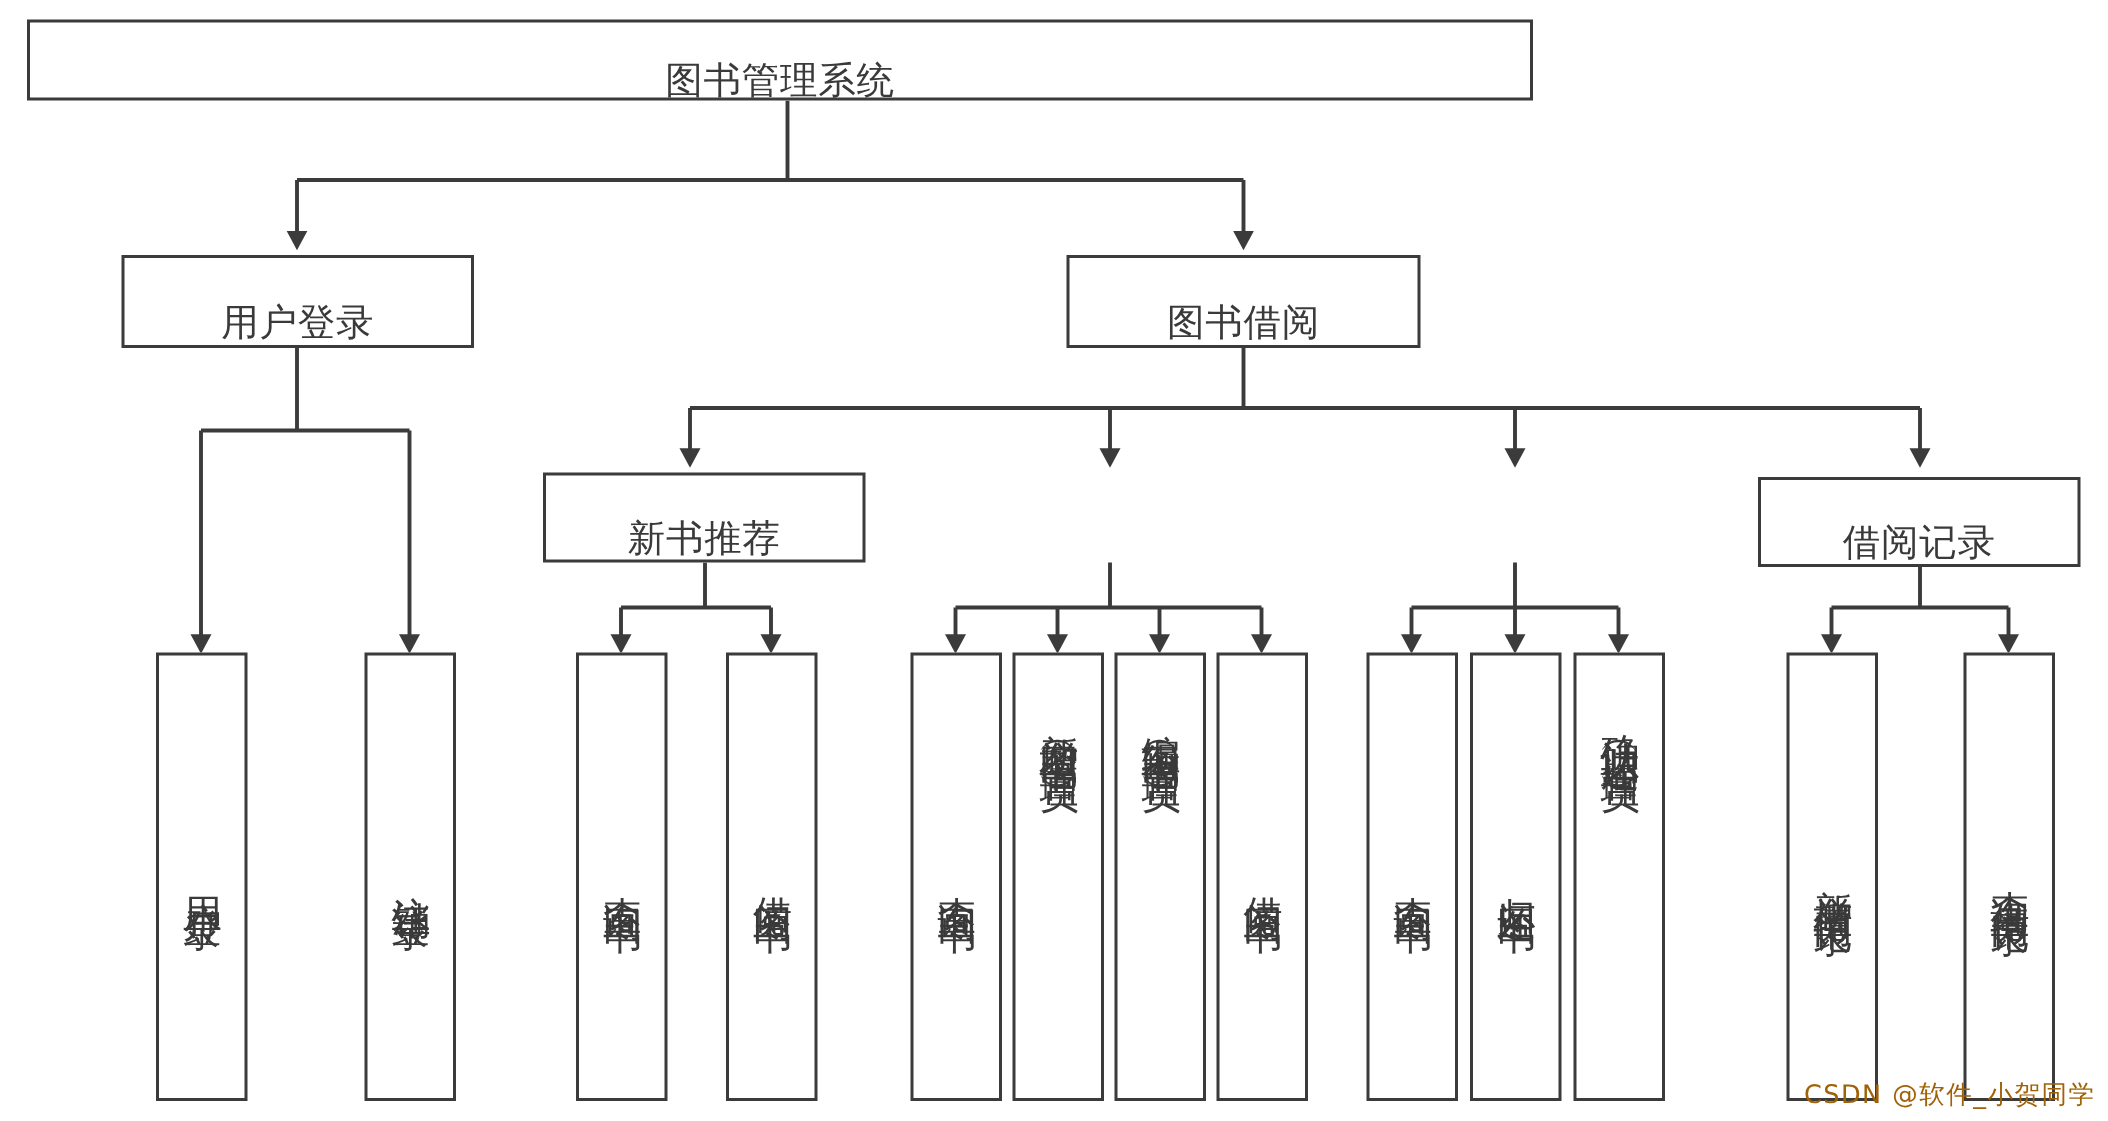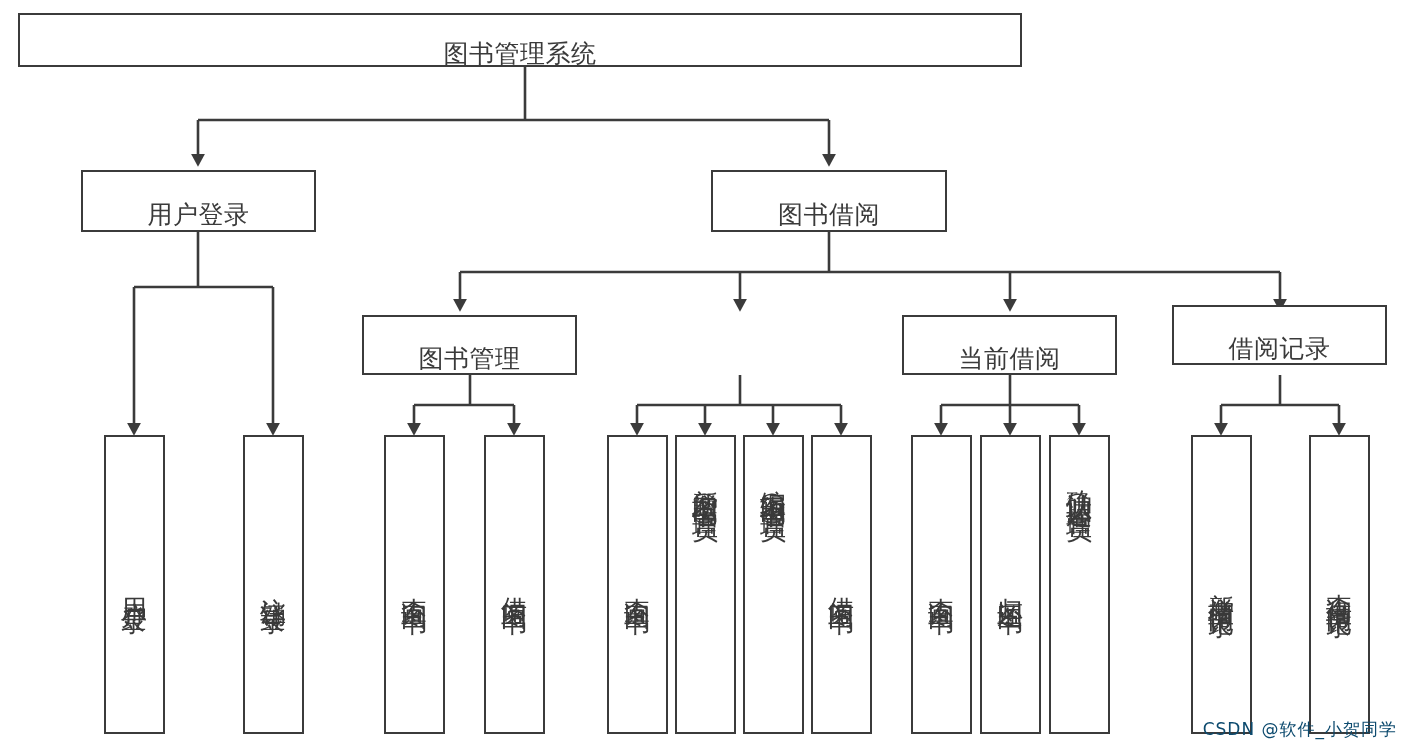--- a/index.html
+++ b/index.html
@@ -9,21 +9,21 @@
   .node{position:absolute;box-sizing:border-box;background:#ffffff;border:2.5px solid #3b3b3b;
         display:flex;align-items:center;justify-content:center;}
   .node .lbl{color:#3a3a3a;line-height:1.04;text-align:center;white-space:pre;margin-top:28px;}
   .h-node .lbl{font-size:25px;letter-spacing:0.5px;}
   .root .lbl{font-size:25px;}
   .v-node{align-items:flex-start;justify-content:center;padding-top:4px;}
   .v-node .lbl{writing-mode:vertical-rl;text-orientation:upright;font-size:26px;
                letter-spacing:4px;line-height:1.0;}
   .v-node.center .lbl{margin-top:auto;margin-bottom:auto;}
   .v-node.center{align-items:center;padding-top:0;}
-  #watermark{position:absolute;right:8px;bottom:6px;color:#0c4a6e;font-size:17px;
+  #watermark{position:absolute;right:8px;bottom:6px;color:#a16207;font-size:17px;
              letter-spacing:1px;white-space:nowrap;}
 </style>
 </head>
 <body>
 
 <div id="stage">
 
   <svg id="wire" viewBox="0 0 1405 747">
     <defs>
       <marker id="ah" markerWidth="14" markerHeight="16" refX="1.2" refY="8" orient="auto" markerUnits="userSpaceOnUse">
@@ -79,26 +79,23 @@
   </div>
 
   <div class="node h-node" style="left:81px;top:170px;width:235px;height:62px;">
     <span class="lbl">用户登录</span>
   </div>
   <div class="node h-node" style="left:711px;top:170px;width:236px;height:62px;">
     <span class="lbl">图书借阅</span>
   </div>
 
   <div class="node h-node" style="left:362px;top:315px;width:215px;height:60px;">
-    <span class="lbl">图书管理</span>
+    <span class="lbl">新书推荐</span>
   </div>
-  <div class="node h-node" style="left:902px;top:315px;width:215px;height:60px;">
-    <span class="lbl">当前借阅</span>
-  </div>
-  <div class="node h-node" style="left:1172px;top:305px;width:215px;height:60px;">
+  <div class="node h-node" style="left:1172px;top:318px;width:215px;height:60px;">
     <span class="lbl">借阅记录</span>
   </div>
 
   <div class="node v-node center" style="left:104px;top:435px;width:61px;height:299px;">
     <span class="lbl">用户登录</span>
   </div>
   <div class="node v-node center" style="left:243px;top:435px;width:61px;height:299px;">
     <span class="lbl">注销登录</span>
   </div>
 

